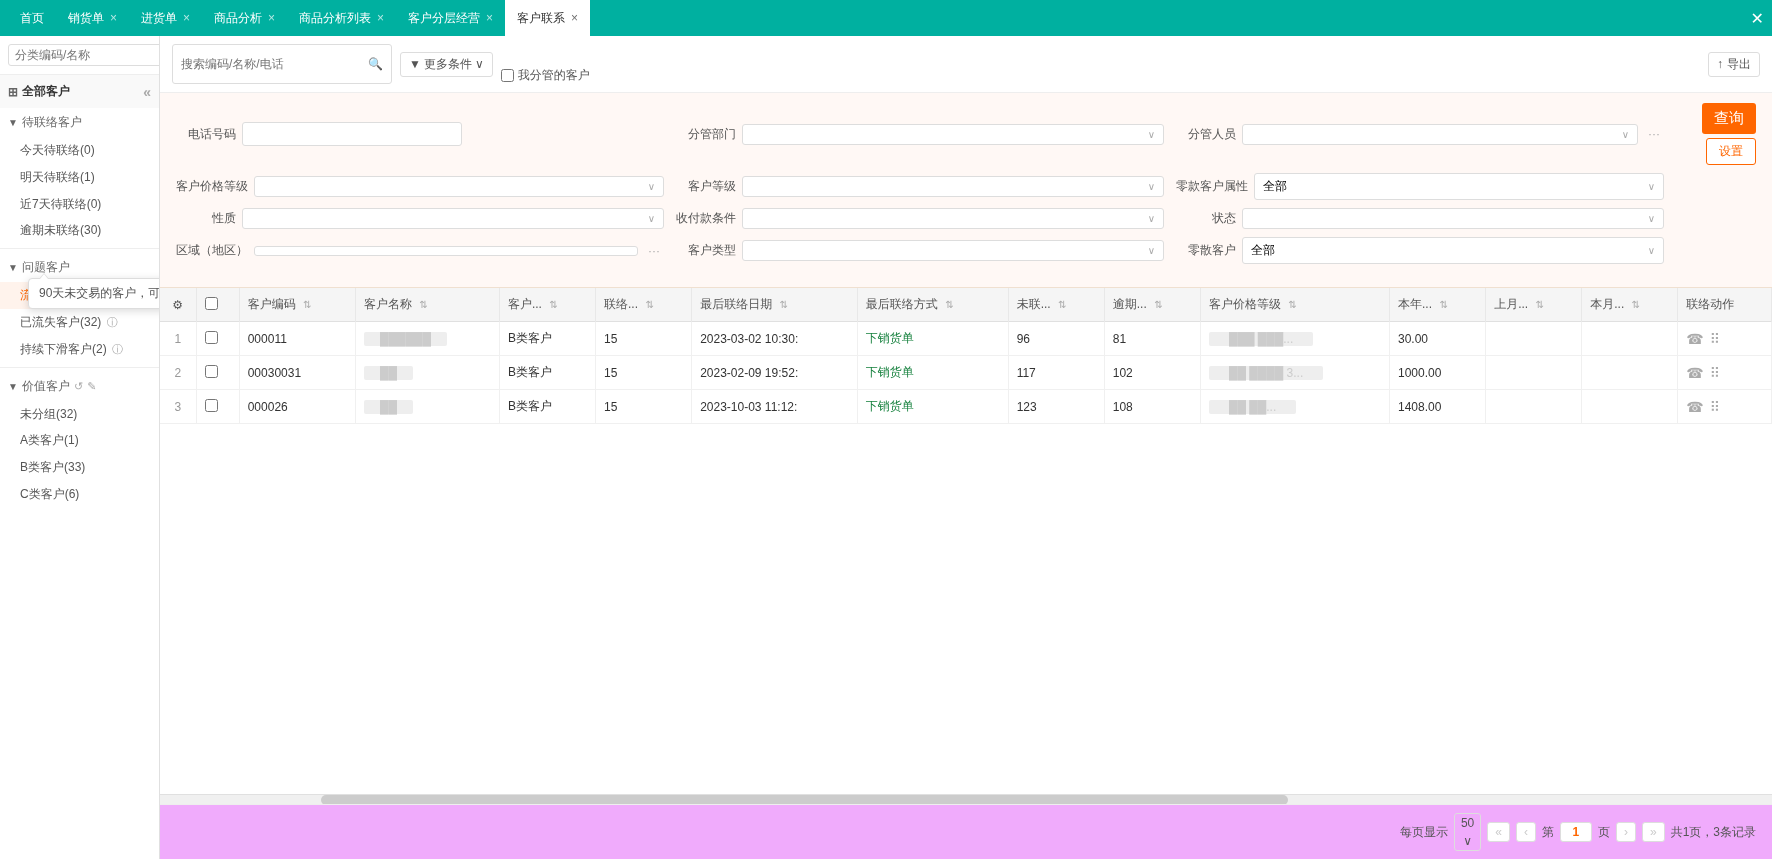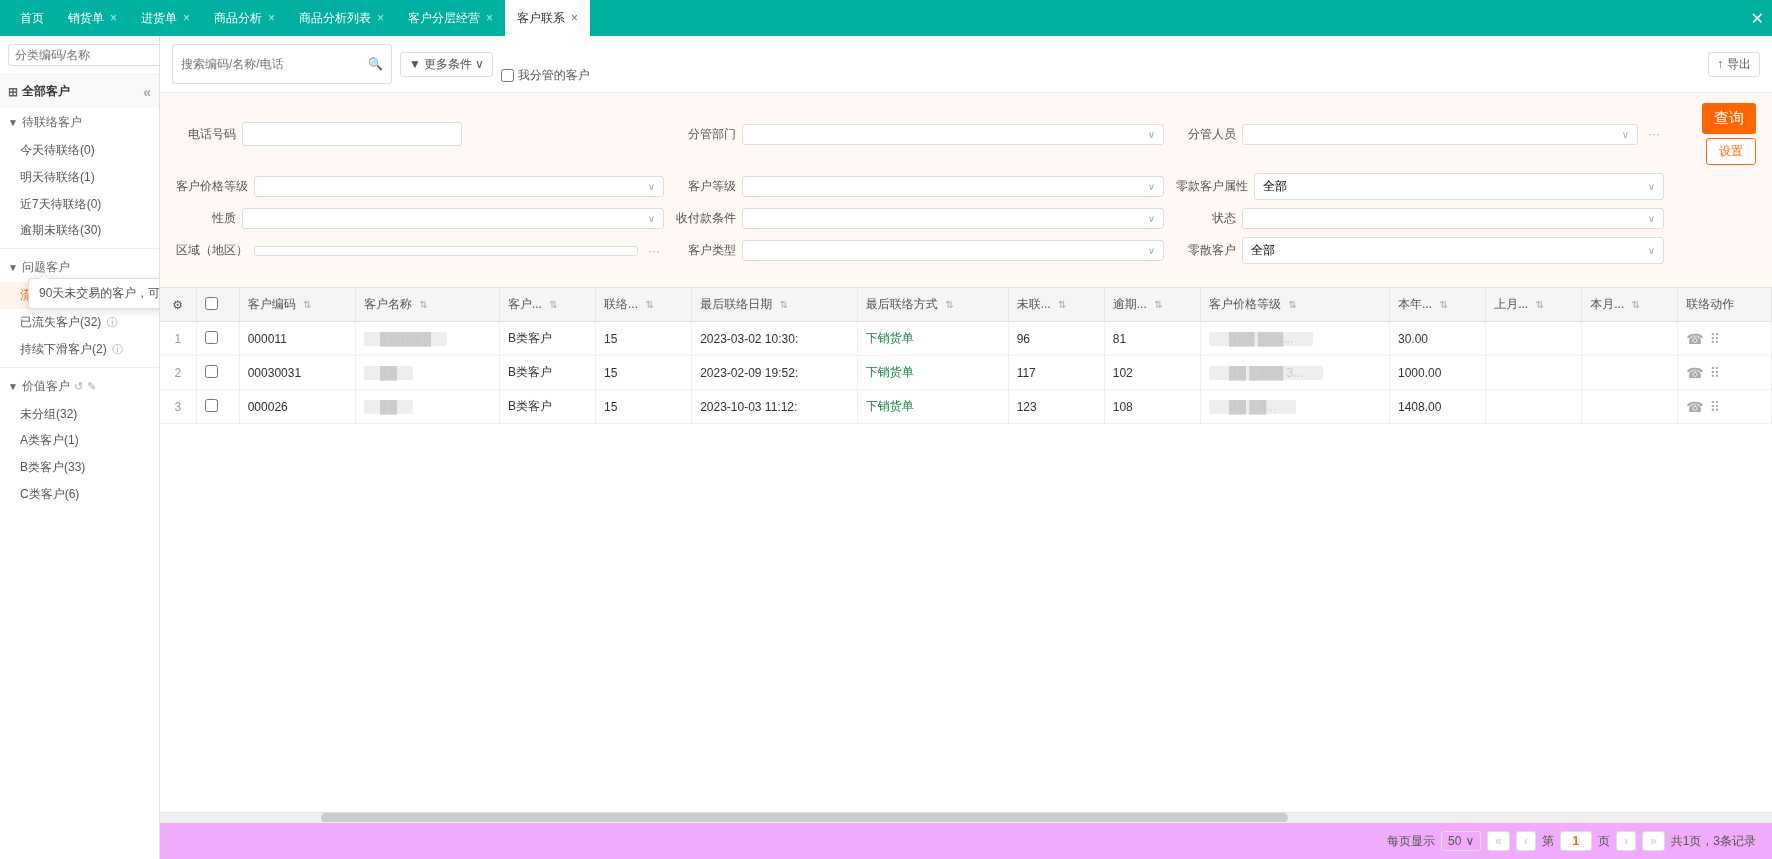--- a/index.html
+++ b/index.html
@@ -367,20 +367,21 @@
       background: #f0abfc;
     }
     .page-size-select {
       display: flex;
       align-items: center;
       border: 1px solid #ddd;
       border-radius: 3px;
       padding: 2px 6px;
       gap: 4px;
       cursor: pointer;
+      flex-direction: column;
     }
     .page-btn {
       border: 1px solid #ddd;
       background: white;
       border-radius: 3px;
       padding: 2px 7px;
       cursor: pointer;
       color: #555;
     }
     .page-btn.disabled { color: #ccc; cursor: default; }

